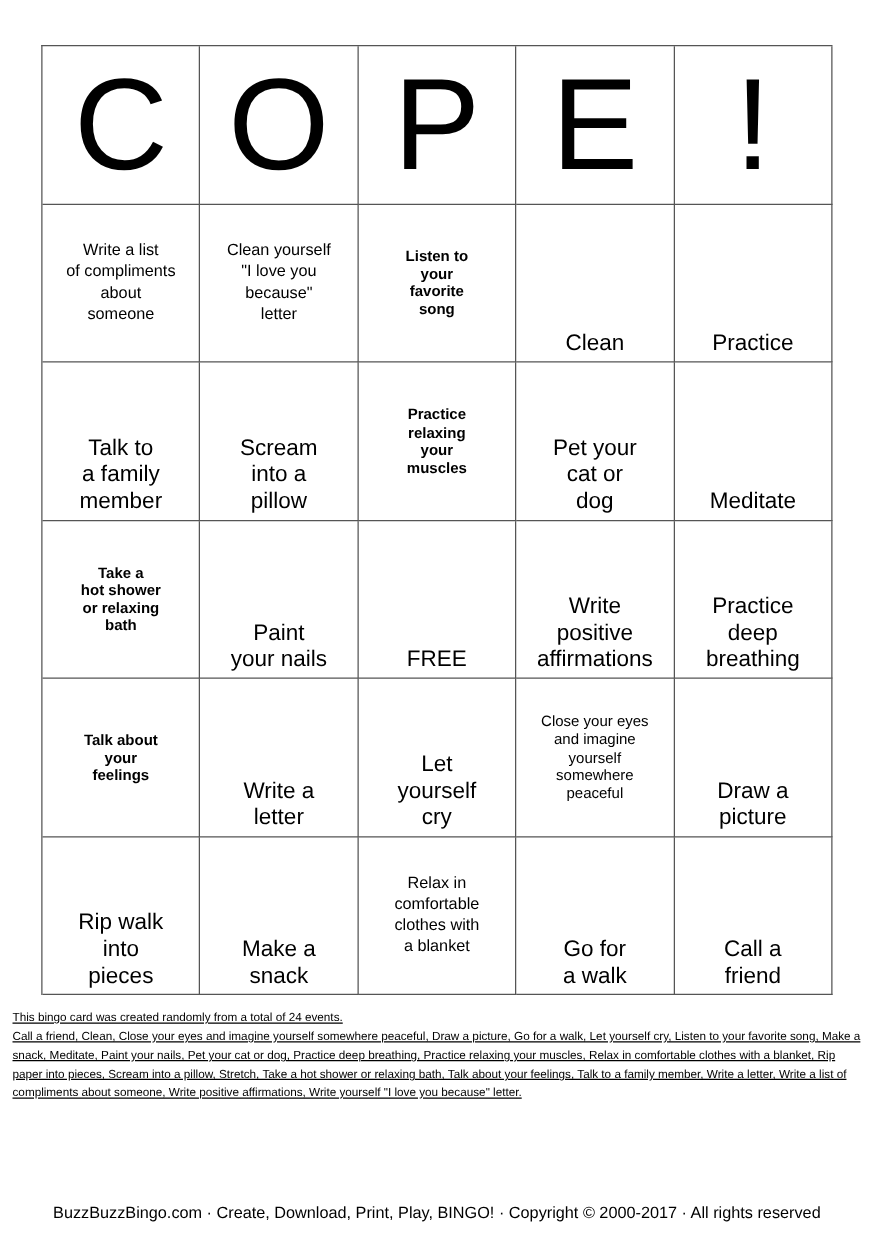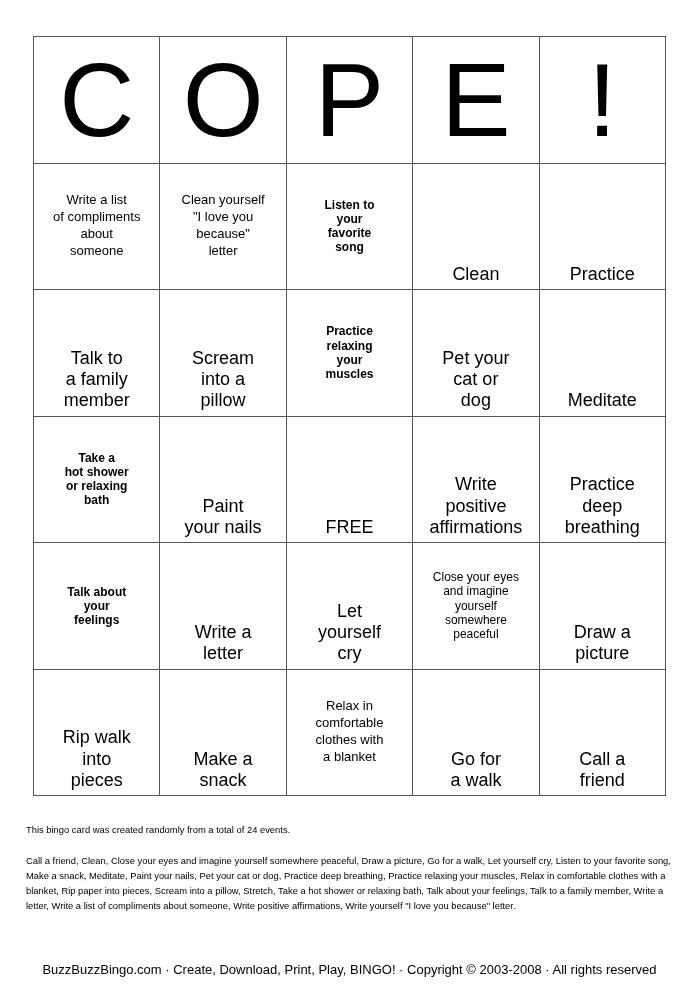--- a/index.html
+++ b/index.html
@@ -14,21 +14,21 @@
     display: flex; align-items: center; justify-content: center; text-align: center;
     padding: 4px 10px; line-height: 1.18; overflow: hidden;
   }
   .hdr { font-size: 104px; line-height: 1; font-weight: normal; }
   .sz-xl { font-size: 18px; align-items: flex-end; }
   .sz-l { font-size: 12px; font-weight: bold; }
   .sz-m { font-size: 13px; line-height: 1.3; justify-content: center; }
   .sz-s { font-size: 12px; line-height: 1.2; }
   .cell span { white-space: pre-line; display: block; }
   .info { position: absolute; left: 10px; top: 806px; width: 680px; font-size: 9.4px; line-height: 15px; color: #000; }
-  .info p { margin: 16px; }
+  .info p { margin: 0; text-decoration: underline; }
   .footer { position: absolute; left: 0; top: 962px; width: 699px; text-align: center; font-size: 13px; color: #000; }
 </style>
 </head>
 <body>
 
 <div class="card">
   <div class="cell hdr">
       <span>C</span>
     </div>
   <div class="cell hdr">
@@ -161,13 +161,13 @@
       <span>Call a
 friend</span>
     </div>
   </div>
 
 <div class="info">
   <p>This bingo card was created randomly from a total of 24 events.</p>
   <p>Call a friend, Clean, Close your eyes and imagine yourself somewhere peaceful, Draw a picture, Go for a walk, Let yourself cry, Listen to your favorite song, Make a snack, Meditate, Paint your nails, Pet your cat or dog, Practice deep breathing, Practice relaxing your muscles, Relax in comfortable clothes with a blanket, Rip paper into pieces, Scream into a pillow, Stretch, Take a hot shower or relaxing bath, Talk about your feelings, Talk to a family member, Write a letter, Write a list of compliments about someone, Write positive affirmations, Write yourself "I love you because" letter.</p>
 </div>
 
-<div class="footer">BuzzBuzzBingo.com · Create, Download, Print, Play, BINGO! · Copyright © 2003-2008 · All rights reserved</div>
+<div class="footer">BuzzBuzzBingo.com · Create, Download, Print, Play, BINGO! · Copyright © 2000-2017 · All rights reserved</div>
 
 </body></html>

